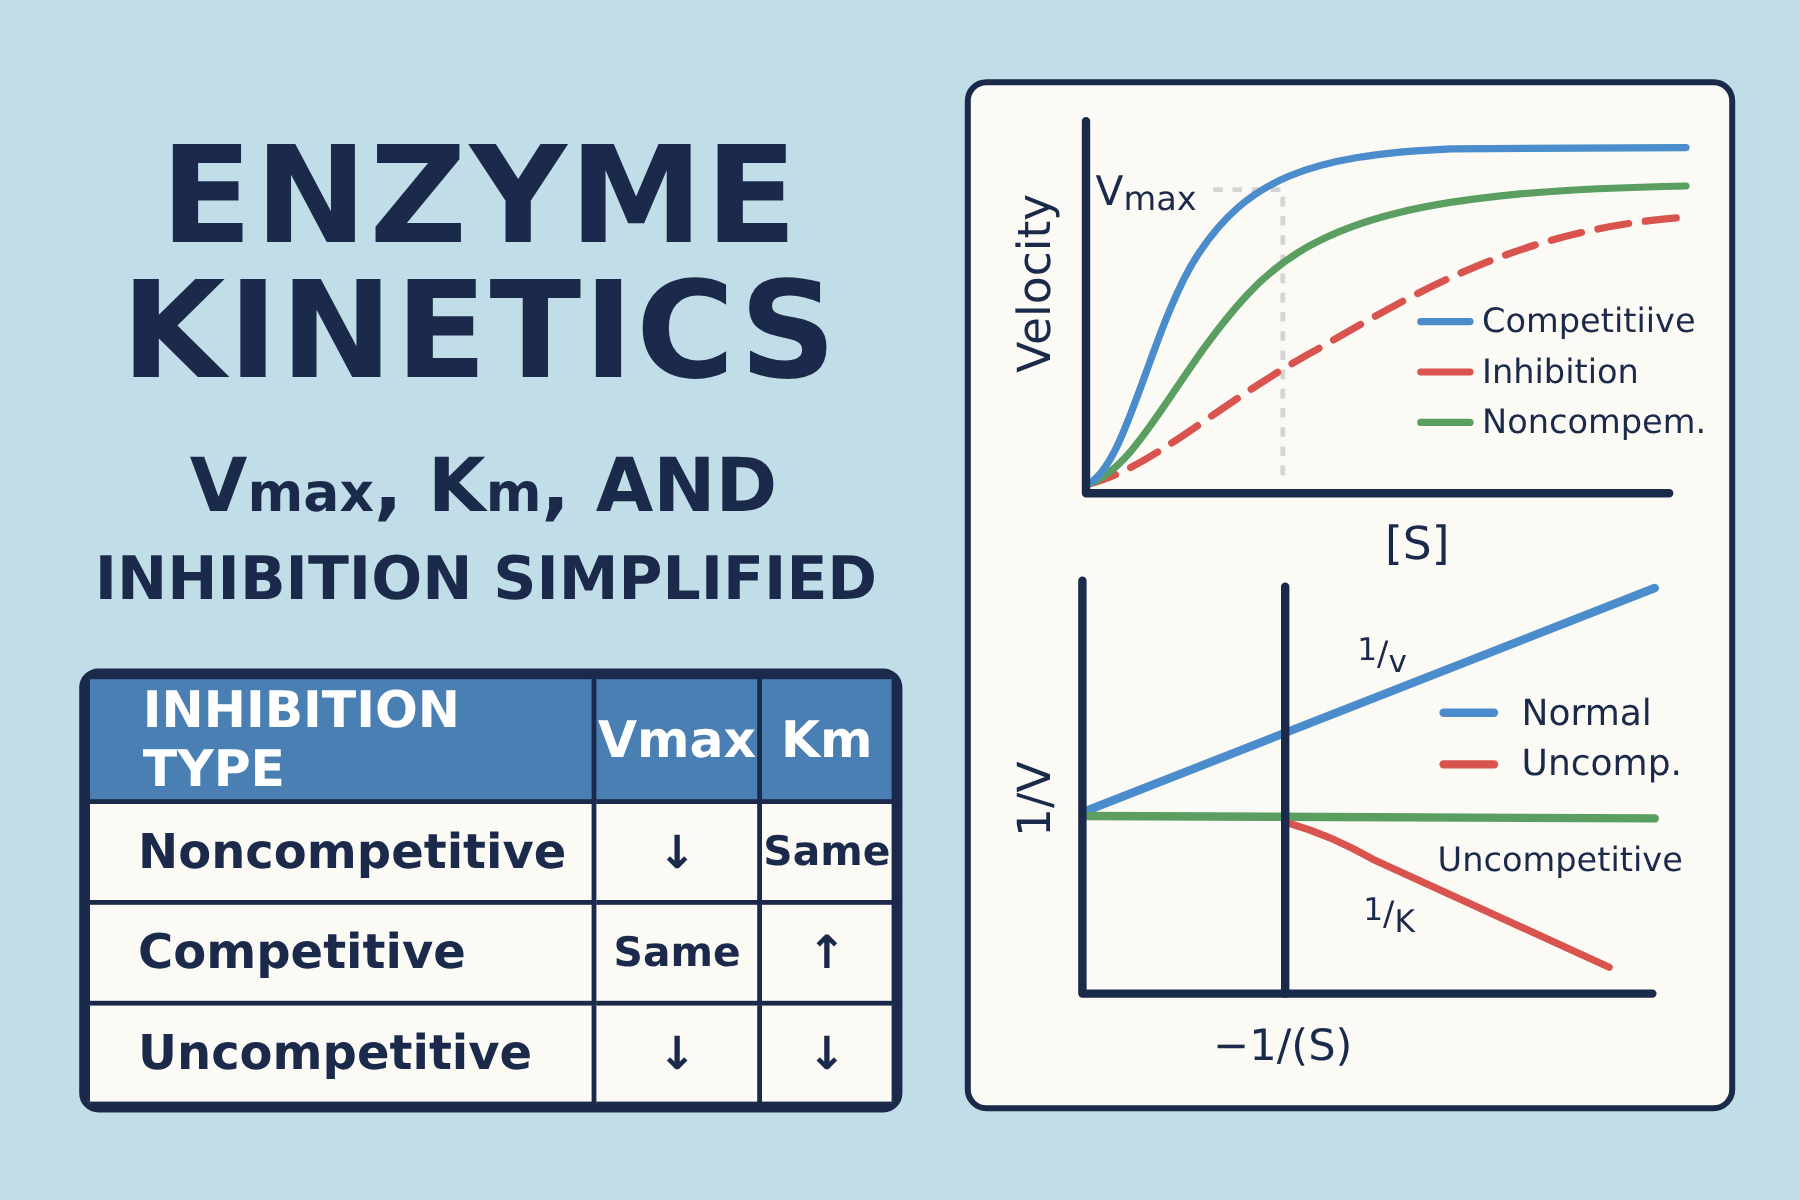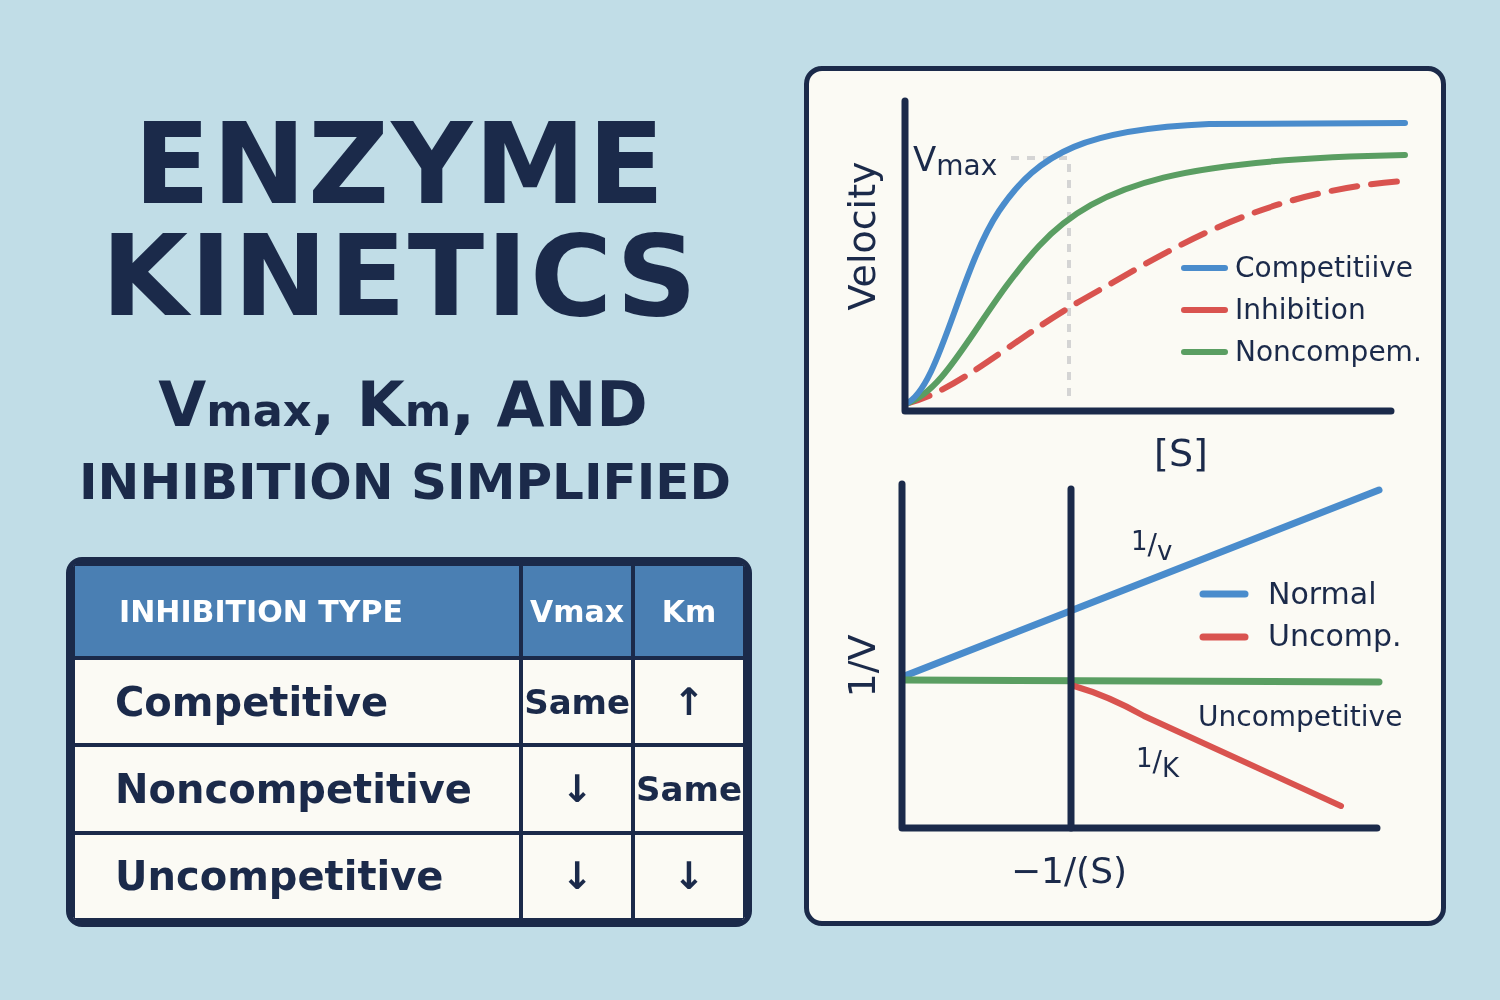--- a/index.html
+++ b/index.html
@@ -28,21 +28,21 @@
   
   .table-wrap {
     position: absolute; left: 66px; top: 557px; width: 686px; height: 370px;
     border: 5px solid #1b2a4a; border-radius: 16px; overflow: hidden;
     background: #1b2a4a; box-sizing: border-box;
   }
   table { border-collapse: collapse; width: 100%; height: 100%; }
   th, td { border: 4px solid #1b2a4a; }
   th {
     background: #4a7fb3; color: #ffffff; font-weight: bold;
-    height: 88px; font-size: 30px;
+    height: 88px; font-size: 42px;
   }
   th.type { text-align: left; padding-left: 44px; width: 432px; }
   th.col { text-align: center; }
   td {
     background: #fbfaf4; font-weight: bold; font-size: 40px; color: #1b2a4a;
   }
   td.name { padding-left: 40px; }
   td.val { text-align: center; font-size: 34px; }
   td.arrow { text-align: center; font-size: 38px; }
 
@@ -67,28 +67,28 @@
   <table>
     <thead>
       <tr>
         <th class="type">INHIBITION TYPE</th>
         <th class="col">Vmax</th>
         <th class="col">Km</th>
       </tr>
     </thead>
     <tbody>
       <tr>
+        <td class="name">Noncompetitive</td>
+        <td class="arrow">↓</td>
+        <td class="val">Same</td>
+      </tr>
+      <tr>
         <td class="name">Competitive</td>
         <td class="val">Same</td>
         <td class="arrow">↑</td>
-      </tr>
-      <tr>
-        <td class="name">Noncompetitive</td>
-        <td class="arrow">↓</td>
-        <td class="val">Same</td>
       </tr>
       <tr>
         <td class="name">Uncompetitive</td>
         <td class="arrow">↓</td>
         <td class="arrow">↓</td>
       </tr>
     </tbody>
   </table>
 </div>
 

